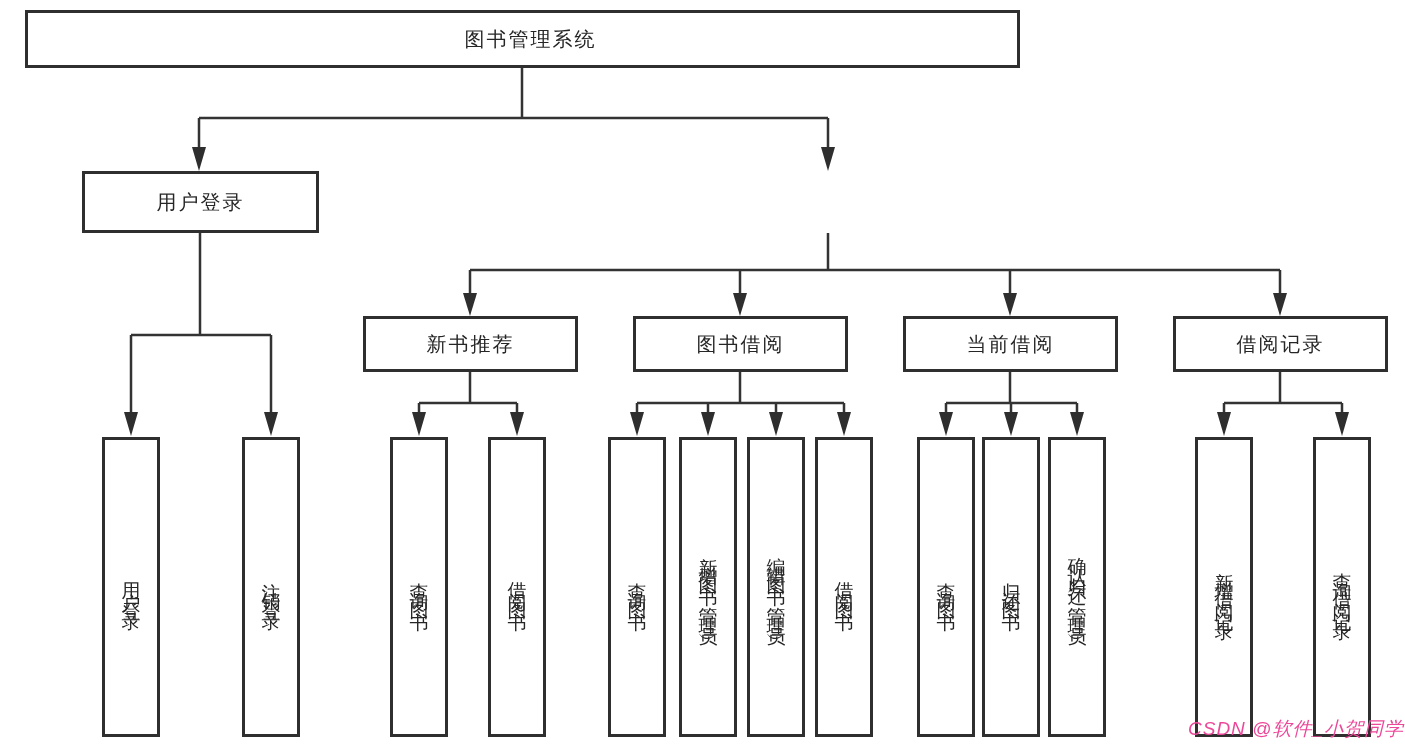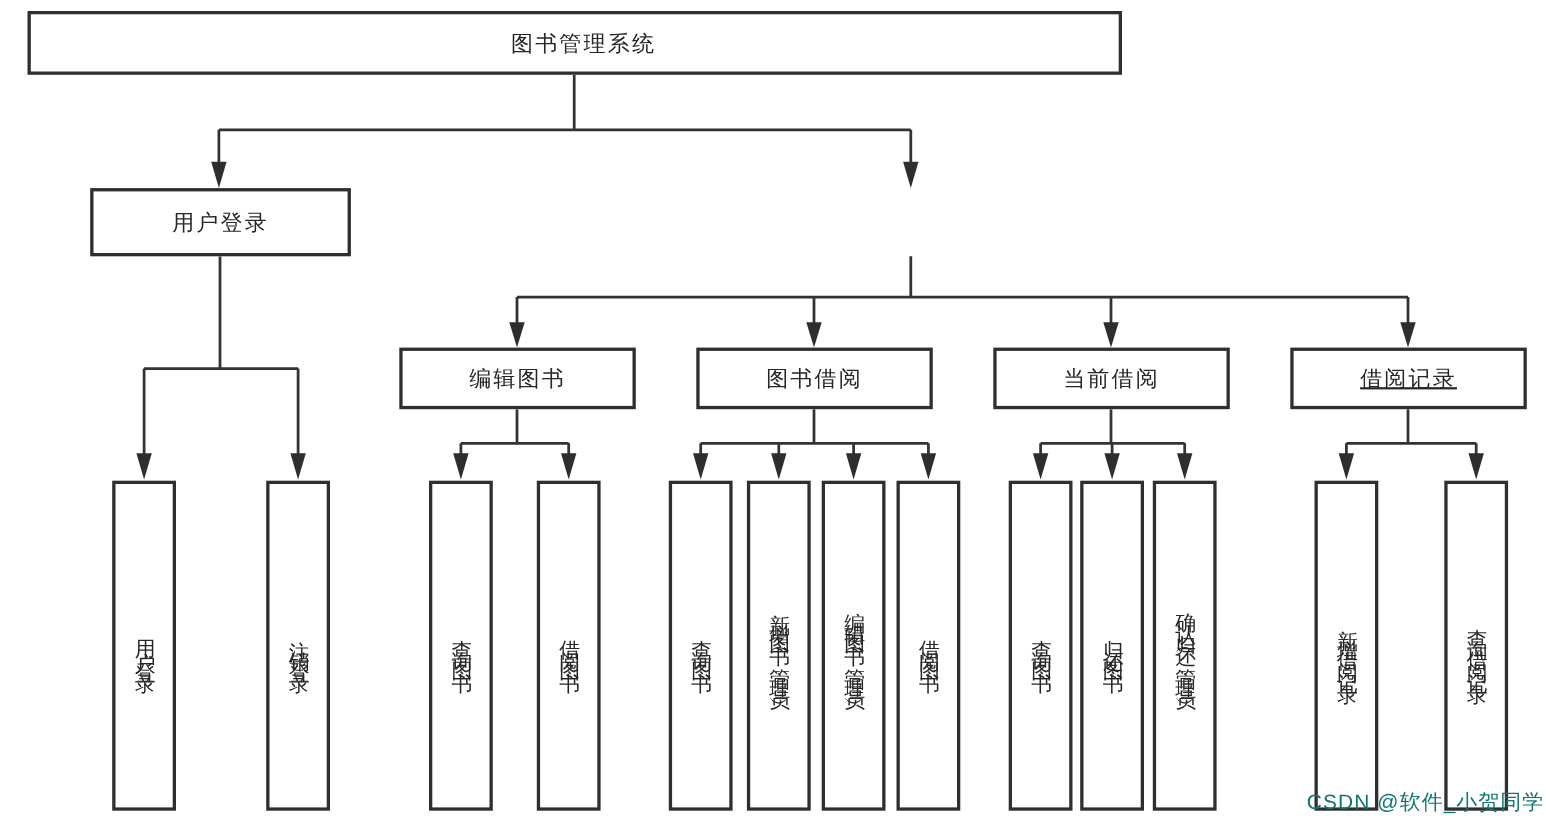--- a/index.html
+++ b/index.html
@@ -48,23 +48,24 @@
     line-height: 1.15;
     letter-spacing: 10px;
     color: #262626;
   }
   .watermark {
     position: absolute;
     left: 1188px;
     top: 716px;
     font-size: 19px;
     letter-spacing: 1px;
-    color: #0f766e;
+    color: #ec4899;
     white-space: nowrap;
     z-index: 5;
+    font-style: italic;
   }
 </style>
 </head>
 <body>
 
 <div class="canvas">
 
   <svg class="connectors" viewBox="0 0 1405 747" xmlns="http://www.w3.org/2000/svg">
 
     <g>
@@ -112,24 +113,24 @@
       <path d="M1280,372 V403 M1224,403 H1342 M1224,403 V414 M1342,403 V414"></path>
       <polygon points="1217,412 1231,412 1224,436"></polygon>
       <polygon points="1335,412 1349,412 1342,436"></polygon>
     </g>
   </svg>
 
   <div class="node h-node" style="left:25px; top:10px; width:995px; height:58px;padding-left:16px;">图书管理系统</div>
 
   <div class="node h-node" style="left:82px; top:171px; width:237px; height:62px;">用户登录</div>
 
-  <div class="node h-node" style="left:363px; top:316px; width:215px; height:56px;">编辑图书</div>
+  <div class="node h-node" style="left:363px; top:316px; width:215px; height:56px;">新书推荐</div>
   <div class="node h-node" style="left:633px; top:316px; width:215px; height:56px;">图书借阅</div>
   <div class="node h-node" style="left:903px; top:316px; width:215px; height:56px;">当前借阅</div>
-  <div class="node h-node" style="left:1173px; top:316px; width:215px; height:56px;text-decoration:underline;">借阅记录</div>
+  <div class="node h-node" style="left:1173px; top:316px; width:215px; height:56px;">借阅记录</div>
 
   <div class="node v-node" style="left:102px;">
     <span>用户登录</span>
   </div>
   <div class="node v-node" style="left:242px;">
     <span>注销登录</span>
   </div>
 
   <div class="node v-node" style="left:390px;">
     <span>查询图书</span>

